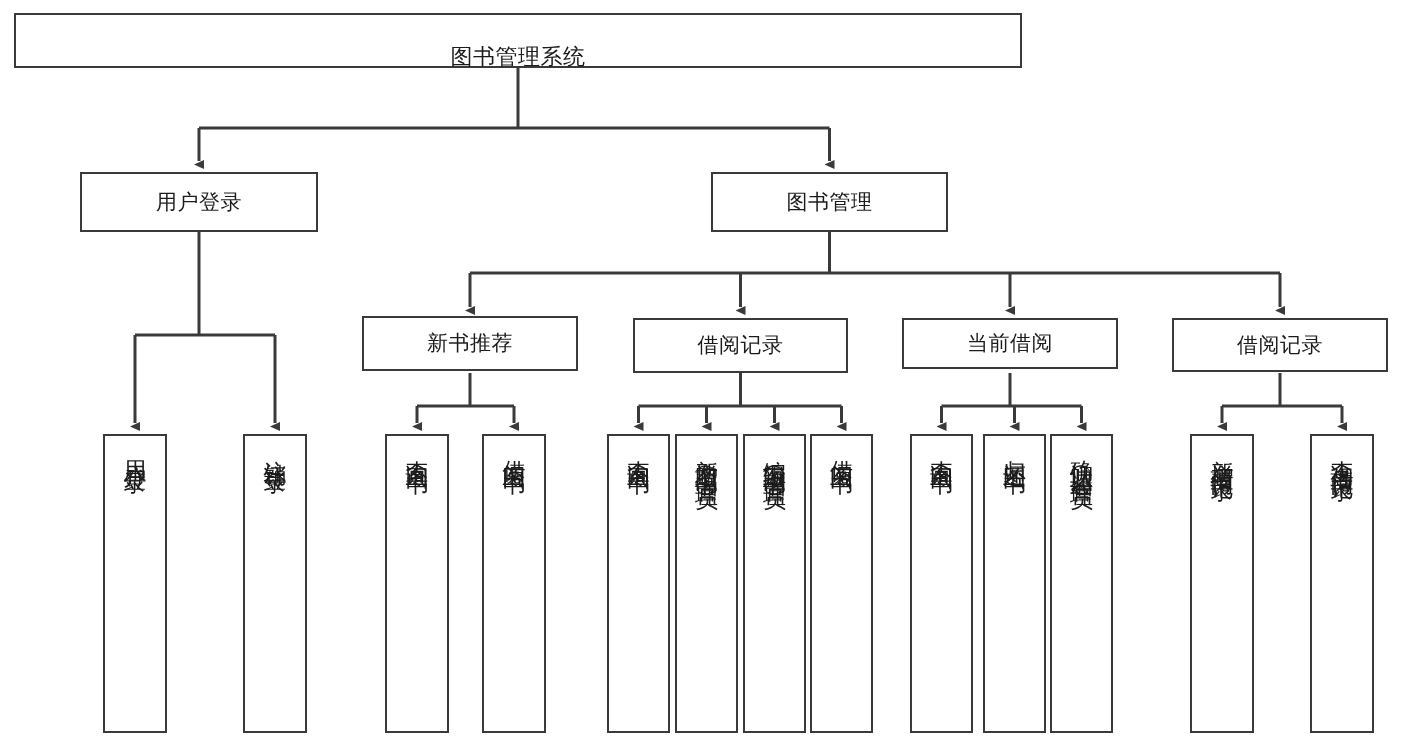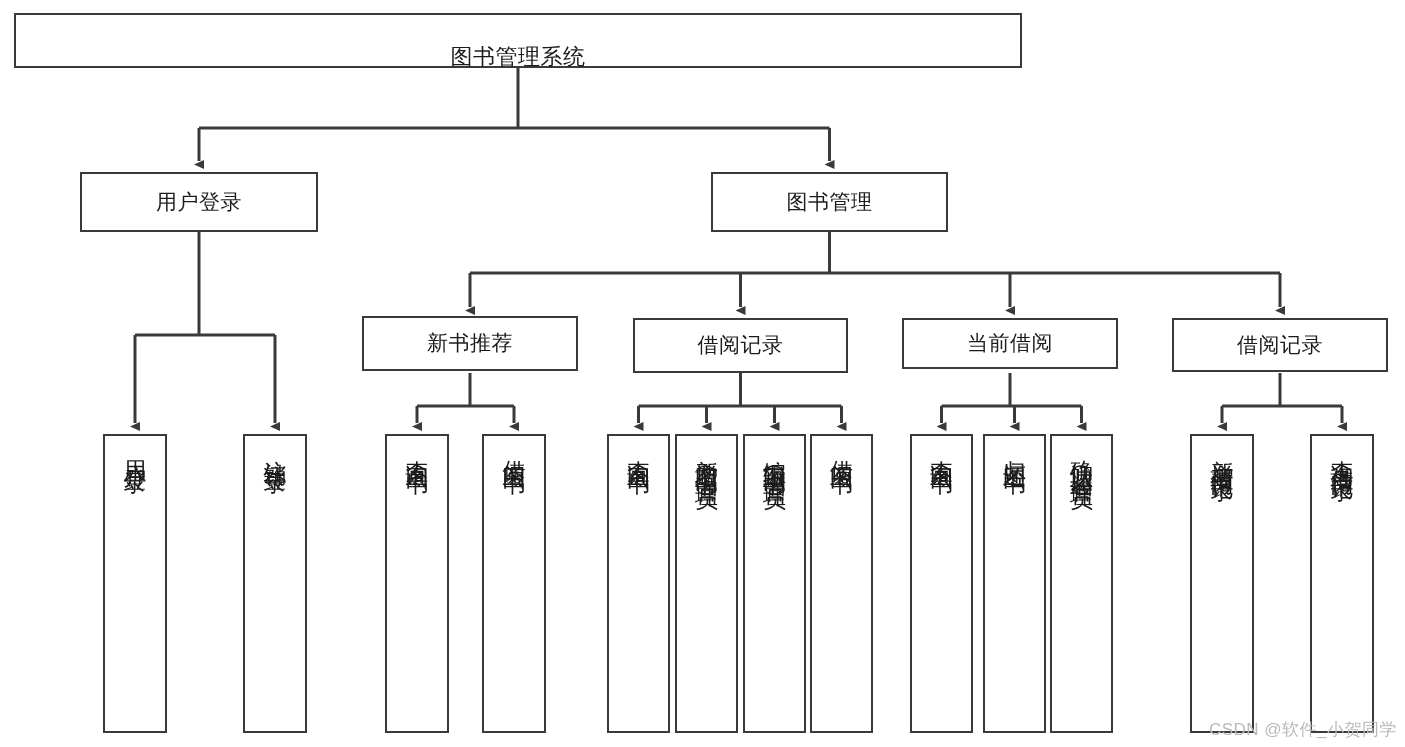--- a/index.html
+++ b/index.html
@@ -177,14 +177,13 @@
         <span class="node-label">确认归还（管理员）</span>
       </div>
       <div class="node leaf" style="left: 1190px; top: 434px; width: 64px; height: 299px;">
         <span class="node-label">新增借阅记录</span>
       </div>
       <div class="node leaf" style="left: 1310px; top: 434px; width: 64px; height: 299px;">
         <span class="node-label">查询借阅记录</span>
       </div>
     </div>
 
-  <div class="watermark">CSDN @软件_小贺同学</div>
 </div>
 
 </body></html>

